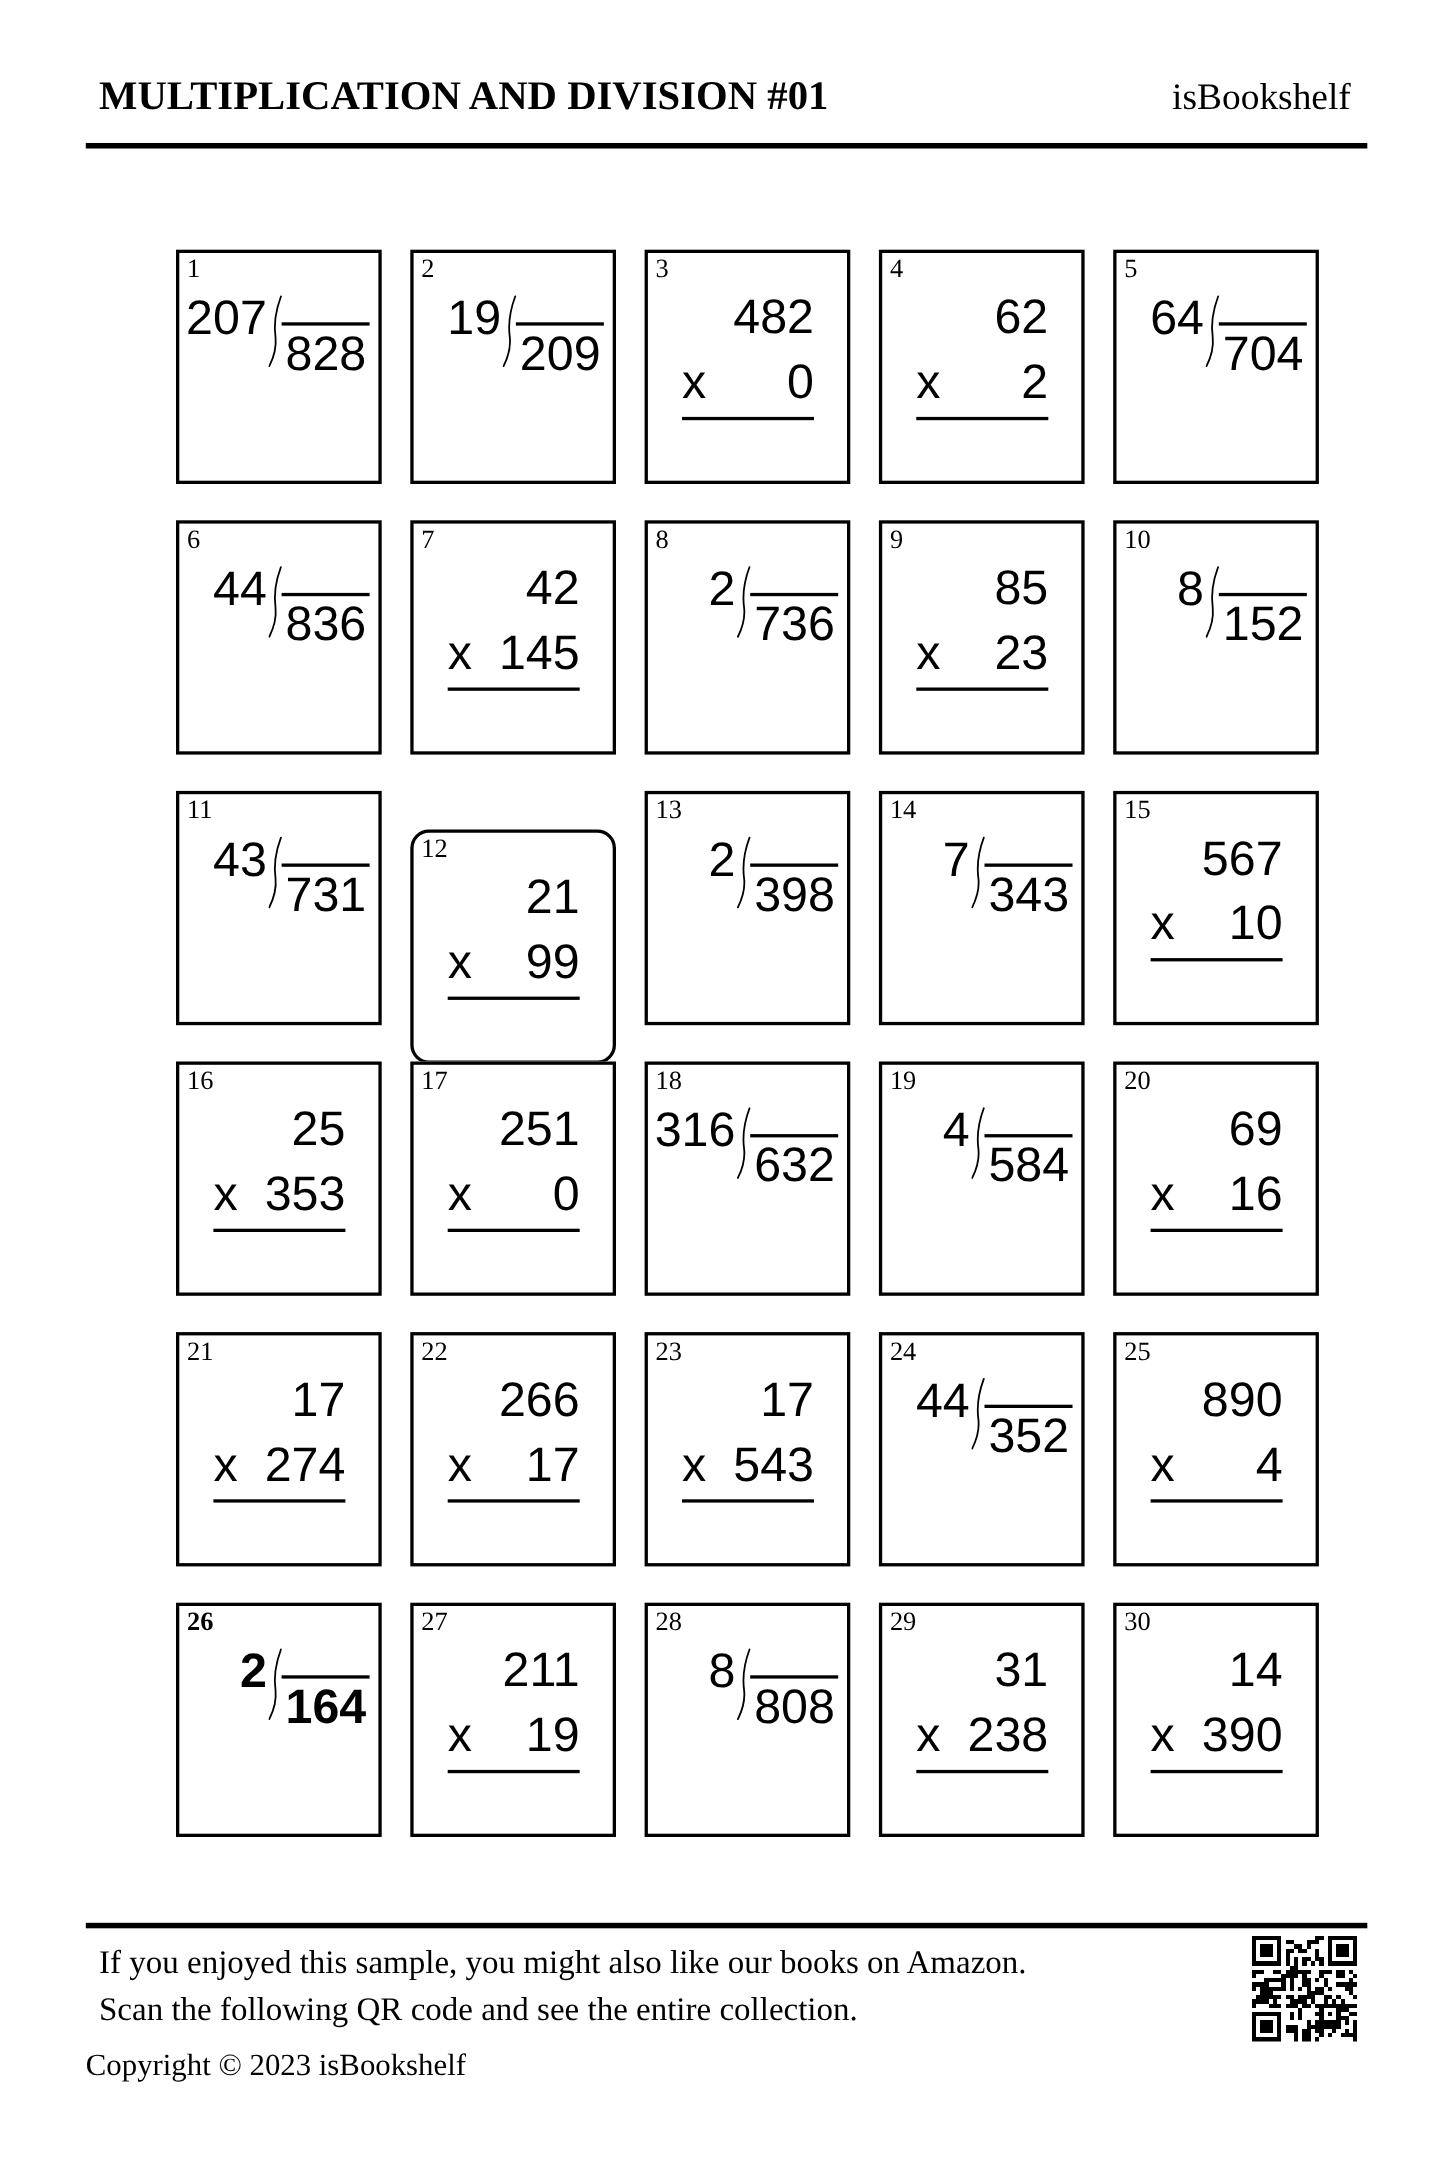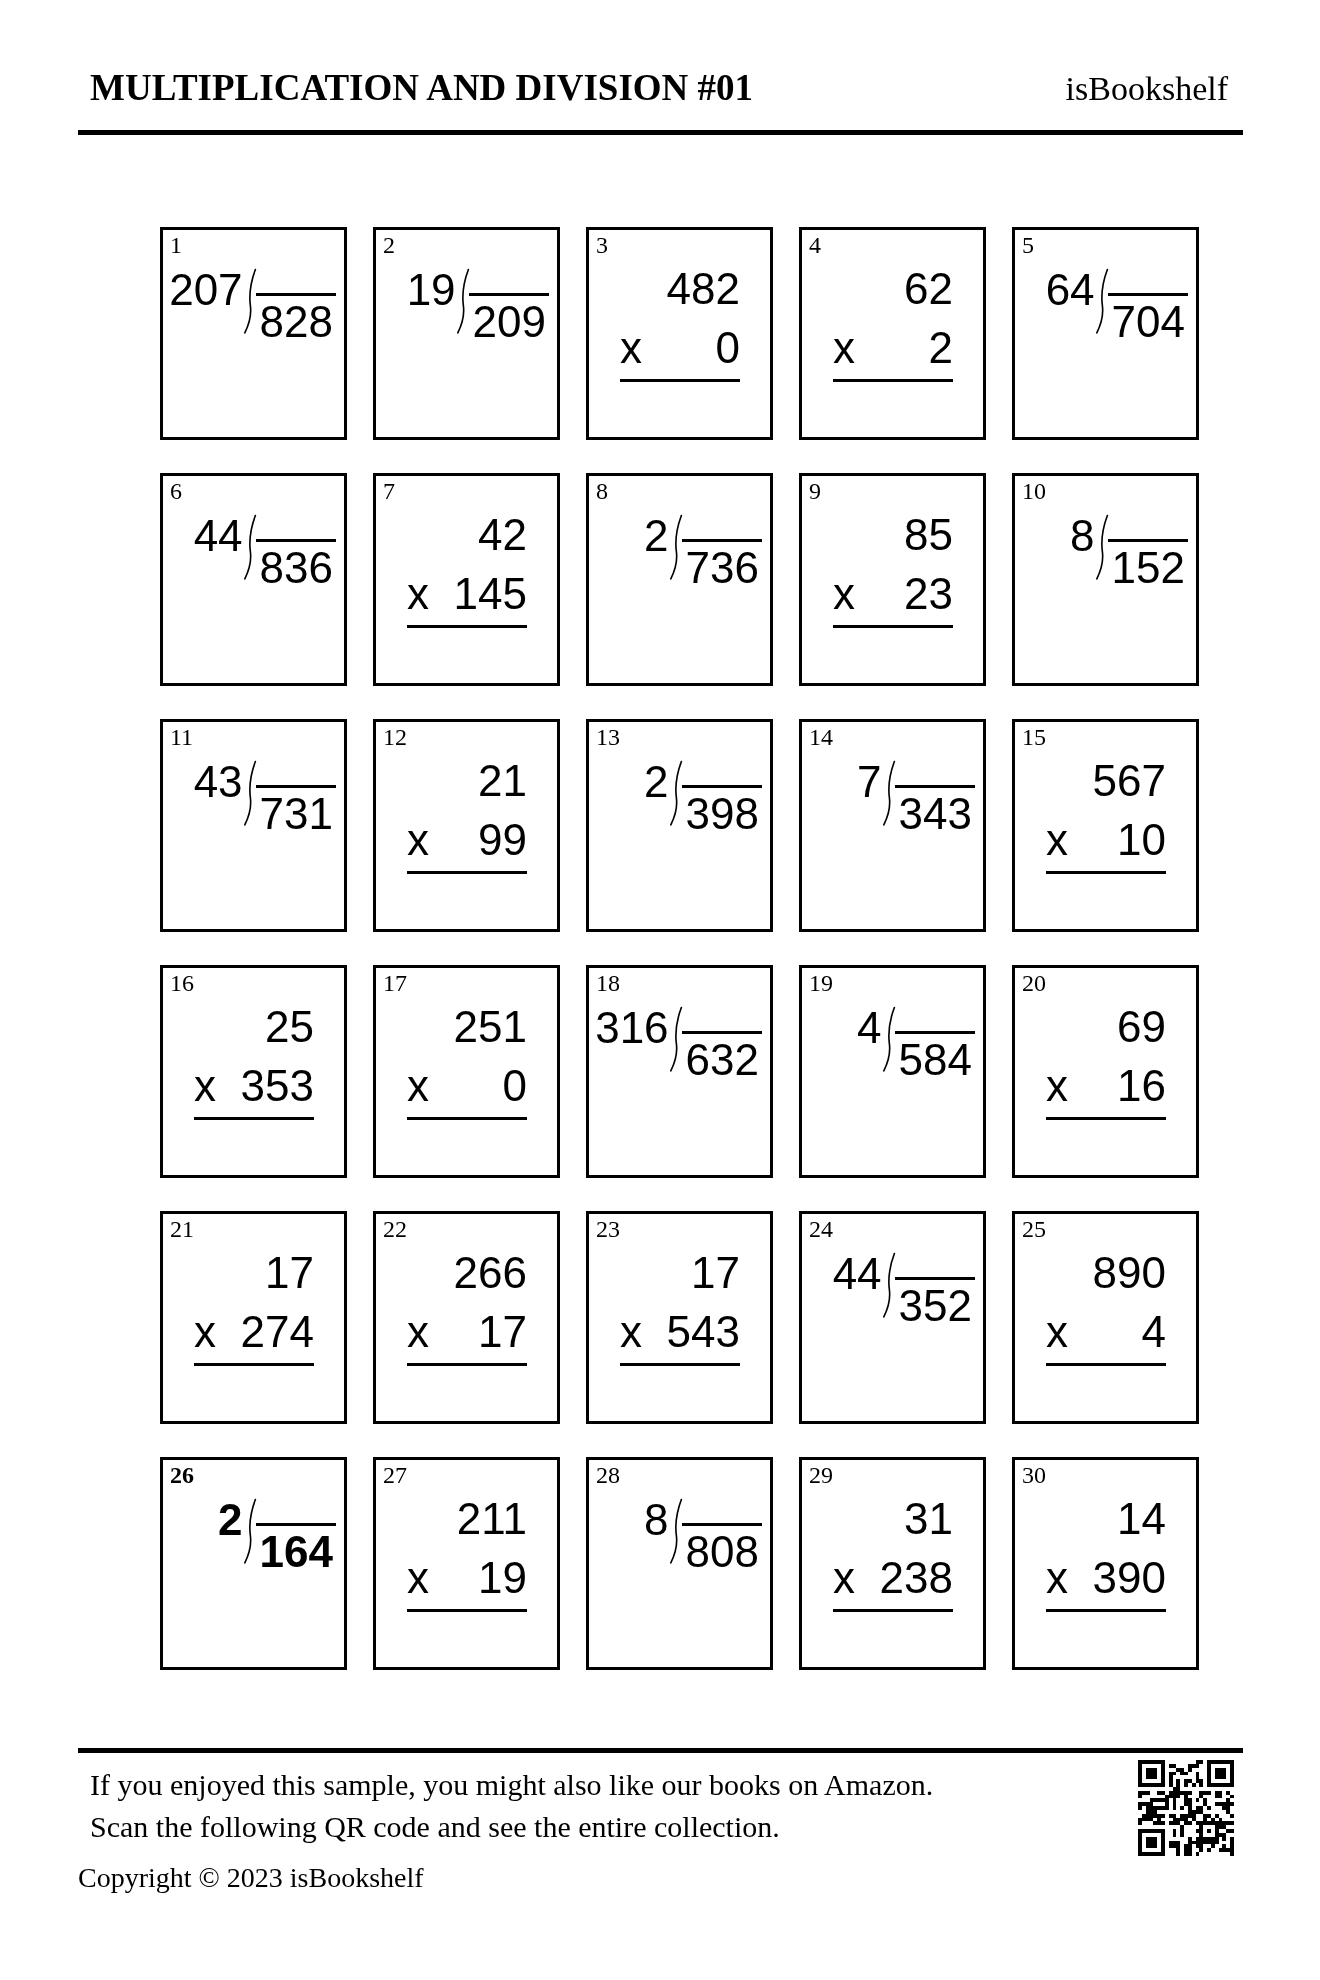--- a/index.html
+++ b/index.html
@@ -155,21 +155,21 @@
       <div class="cell" style="left: 160px; top: 719px;">
     <div class="pnum">11</div>
     <div class="divwrap">
       <span class="divisor">43</span>
       <svg class="bracket" viewBox="0 0 16 84" xmlns="http://www.w3.org/2000/svg">
         <path d="M14 2 C8 18 6 34 8 48 C9 58 6 70 1 80" fill="none" stroke="#000" stroke-width="2" stroke-linecap="round"></path>
       </svg>
       <span class="dividend">731</span>
     </div>
   </div>
-      <div class="cell" style="left: 373px; top: 719px;">
+      <div class="cell" style="left: 373px; top: 754px; border-radius: 17px;">
     <div class="pnum">12</div>
     <div class="mulwrap">
       <div class="m1">21</div>
       <div class="m2">
         <span class="msign">x</span>
         <span class="mval">99</span>
       </div>
     </div>
   </div>
       <div class="cell" style="left: 586px; top: 719px;">

